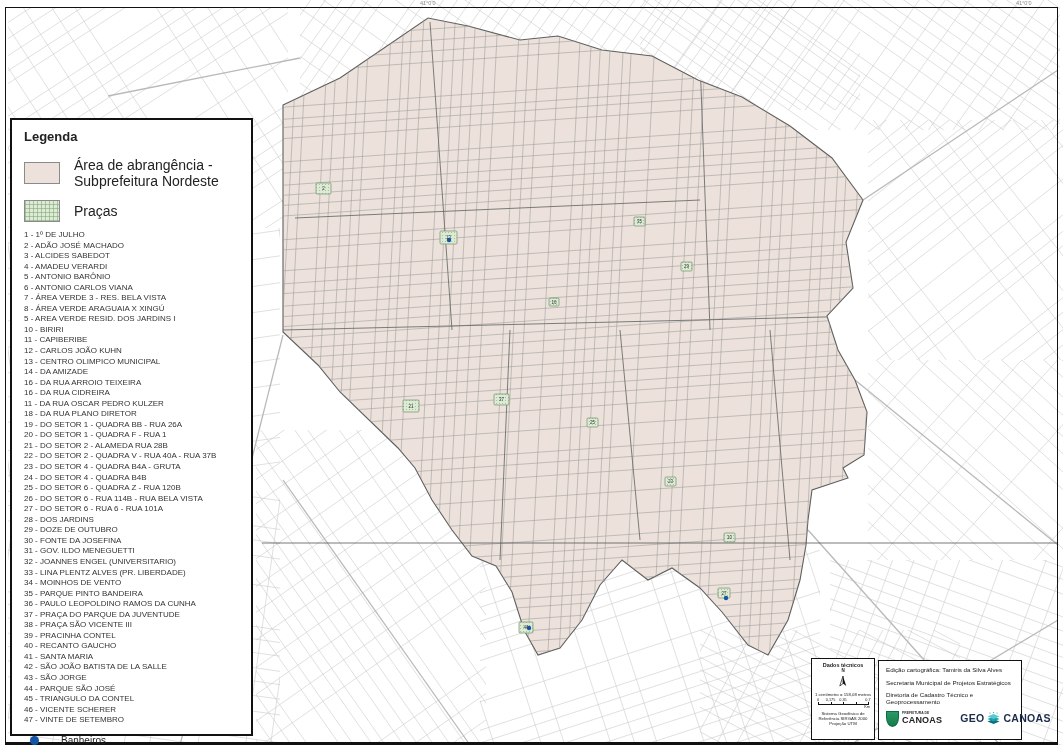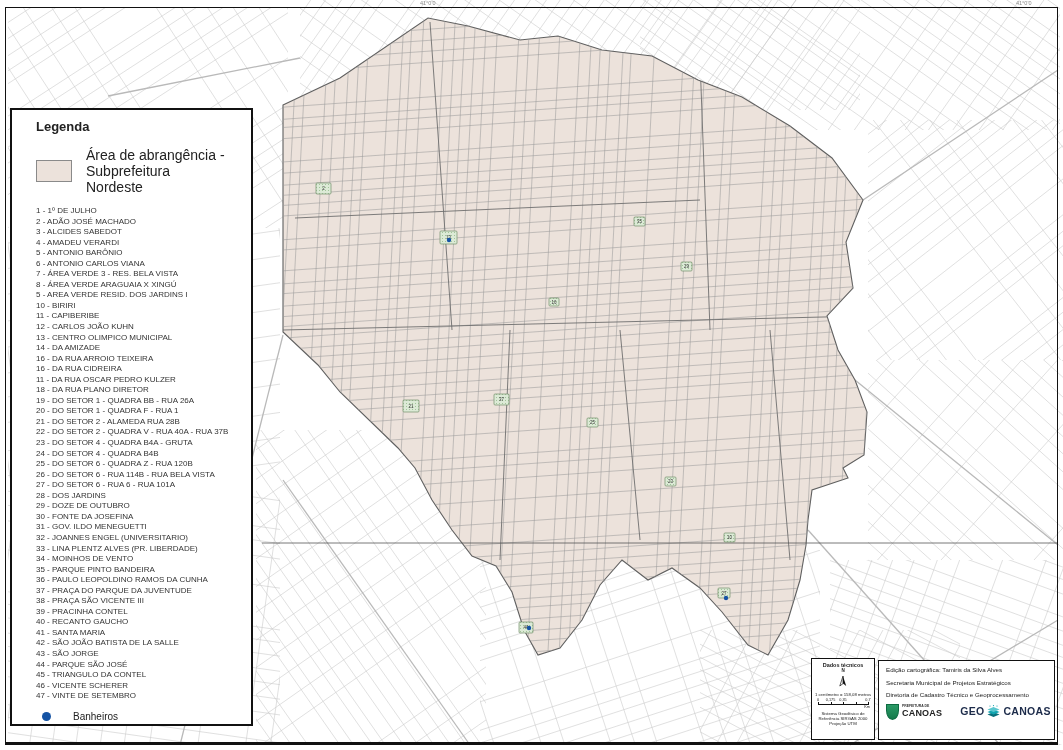--- a/index.html
+++ b/index.html
@@ -5,22 +5,22 @@
   html,body{margin:0;padding:0;background:#fff;}
   .page{position:relative;width:1063px;height:750px;background:#fff;overflow:hidden;
         font-family:"Liberation Sans",sans-serif;color:#222;}
   .frame{position:absolute;left:5px;top:7px;right:5px;bottom:5px;border:1.5px solid #111;
          border-bottom-width:3px;pointer-events:none;}
   #map-svg{position:absolute;left:0;top:0;}
   .coord{position:absolute;top:0;font-size:5.5px;color:#8a8a8a;}
   .coord.c1{left:420px;} .coord.c2{left:1016px;}
 
   
-  .legend{position:absolute;left:10px;top:108px;width:243px;height:618px;background:#fff;
-          border:2px solid #111;box-sizing:border-box;padding:9px 24px;}
+  .legend{position:absolute;left:10px;top:118px;width:243px;height:618px;background:#fff;
+          border:2px solid #111;box-sizing:border-box;padding:9px 12px;}
   .legend-title{font-size:13px;font-weight:bold;margin-bottom:13px;}
   .legend-row{display:flex;align-items:center;margin-bottom:11px;}
   .legend-row.second{margin-bottom:6px;}
   .sw{width:34px;height:20px;border:1px solid #8a8a8a;flex:0 0 auto;margin-right:14px;}
   .sw-area{background:#ece2db;}
   .sw-praca{background-color:#dcead6;
     background-image:repeating-linear-gradient(0deg,rgba(125,165,115,.55) 0 1px,transparent 1px 4px),
                      repeating-linear-gradient(90deg,rgba(125,165,115,.55) 0 1px,transparent 1px 4px);}
   .legend-row .lab{font-size:14px;}
   .legend-list{margin-top:8px;}
@@ -38,21 +38,21 @@
   .north .n-lab{font-size:4.5px;font-weight:bold;display:block;}
   .scale-text{font-size:4.3px;margin-top:2px;}
   .scalebar{position:relative;height:9px;margin:2px 4px 0 4px;}
   .sb-line{position:absolute;left:0;right:0;top:5px;border-top:1px solid #111;}
   .sb-tick{position:absolute;top:3px;width:1px;height:3px;background:#111;}
   .sb-lab{position:absolute;top:-1px;font-size:3.8px;transform:translateX(-50%);}
   .sb-unit{position:absolute;right:-2px;top:6px;font-size:3.8px;}
   .datum{font-size:4.3px;margin-top:3px;line-height:1.25;}
 
   
-  .credits-box{position:absolute;left:878px;top:660px;width:177px;height:80px;background:#fff;
+  .credits-box{position:absolute;left:878px;top:660px;width:144px;height:80px;background:#fff;
                border:1px solid #111;box-sizing:border-box;padding:5px 7px;}
   .credit-line{font-size:6.2px;margin-bottom:5.5px;color:#222;}
   .logos{display:flex;align-items:center;margin-top:3px;}
   .pref-logo{display:flex;align-items:center;}
   .shield{width:11px;height:14px;background:linear-gradient(#2a9a66,#157a4b);
           border:1px solid #0d6b41;border-radius:0 0 55% 55% / 0 0 65% 65%;flex:0 0 auto;}
   .pref-text{margin-left:3px;line-height:1;}
   .pref-top{font-size:3.4px;font-weight:bold;color:#333;}
   .pref-bottom{font-size:9px;font-weight:bold;color:#222;letter-spacing:.2px;}
   .geo-logo{display:flex;align-items:flex-start;margin-left:18px;}
@@ -967,20 +967,24 @@
   <div class="frame"></div>
   <div class="coord c1">41°0'0</div>
   <div class="coord c2">41°0'0</div>
 
   <div class="legend">
     <div class="legend-title">Legenda</div>
     <div class="legend-row">
       <span class="sw sw-area"></span>
       <span class="lab">Área de abrangência - Subprefeitura Nordeste</span>
     </div>
+    <div class="legend-row second">
+      <span class="sw sw-praca"></span>
+      <span class="lab">Praças</span>
+    </div>
     <div class="legend-list" id="legend-list">
         <div class="place">1 - 1º DE JULHO</div>
         <div class="place">2 - ADÃO JOSÉ MACHADO</div>
         <div class="place">3 - ALCIDES SABEDOT</div>
         <div class="place">4 - AMADEU VERARDI</div>
         <div class="place">5 - ANTONIO BARÔNIO</div>
         <div class="place">6 - ANTONIO CARLOS VIANA</div>
         <div class="place">7 - ÁREA VERDE 3 - RES. BELA VISTA</div>
         <div class="place">8 - ÁREA VERDE ARAGUAIA X XINGÚ</div>
         <div class="place">5 - AREA VERDE RESID. DOS JARDINS I</div>

